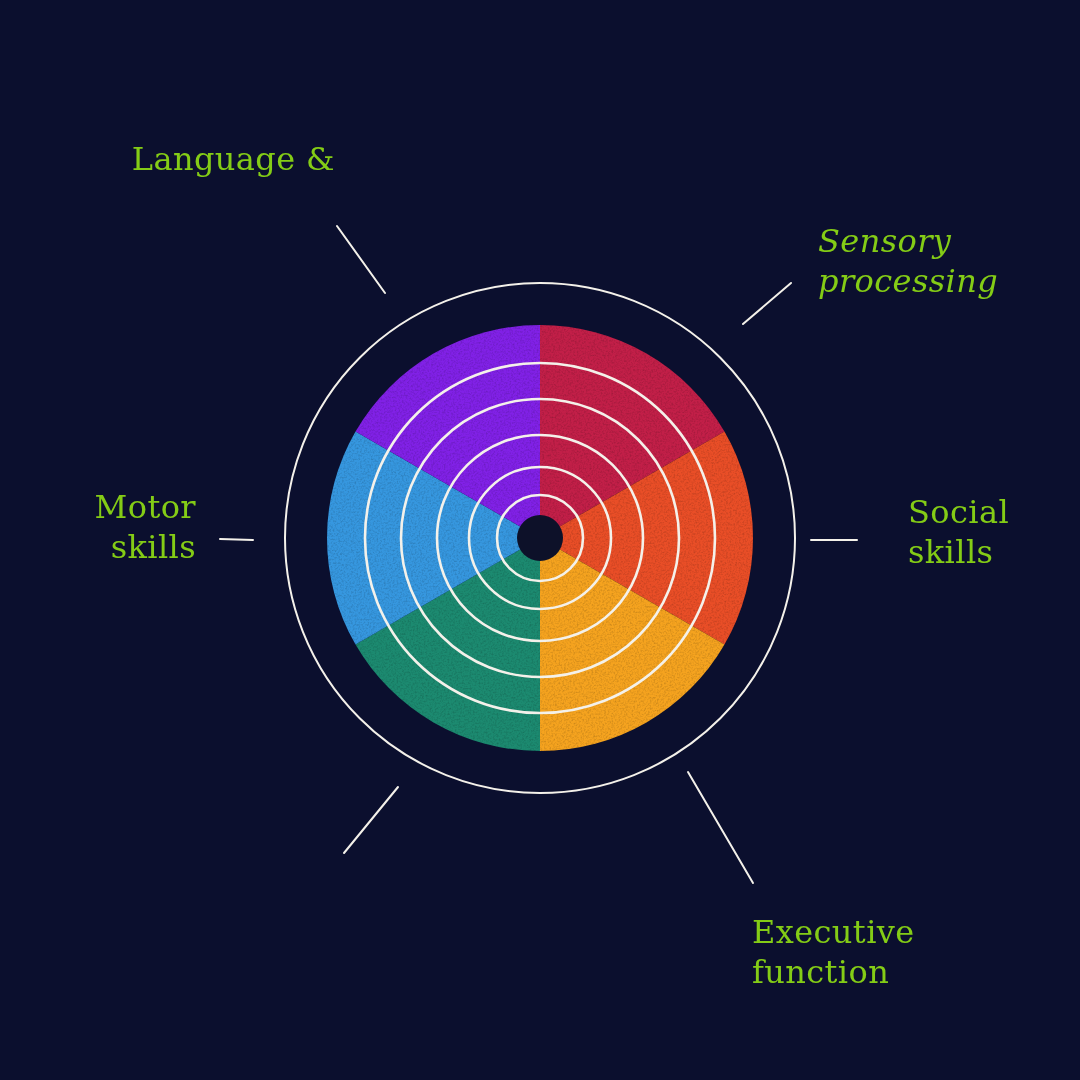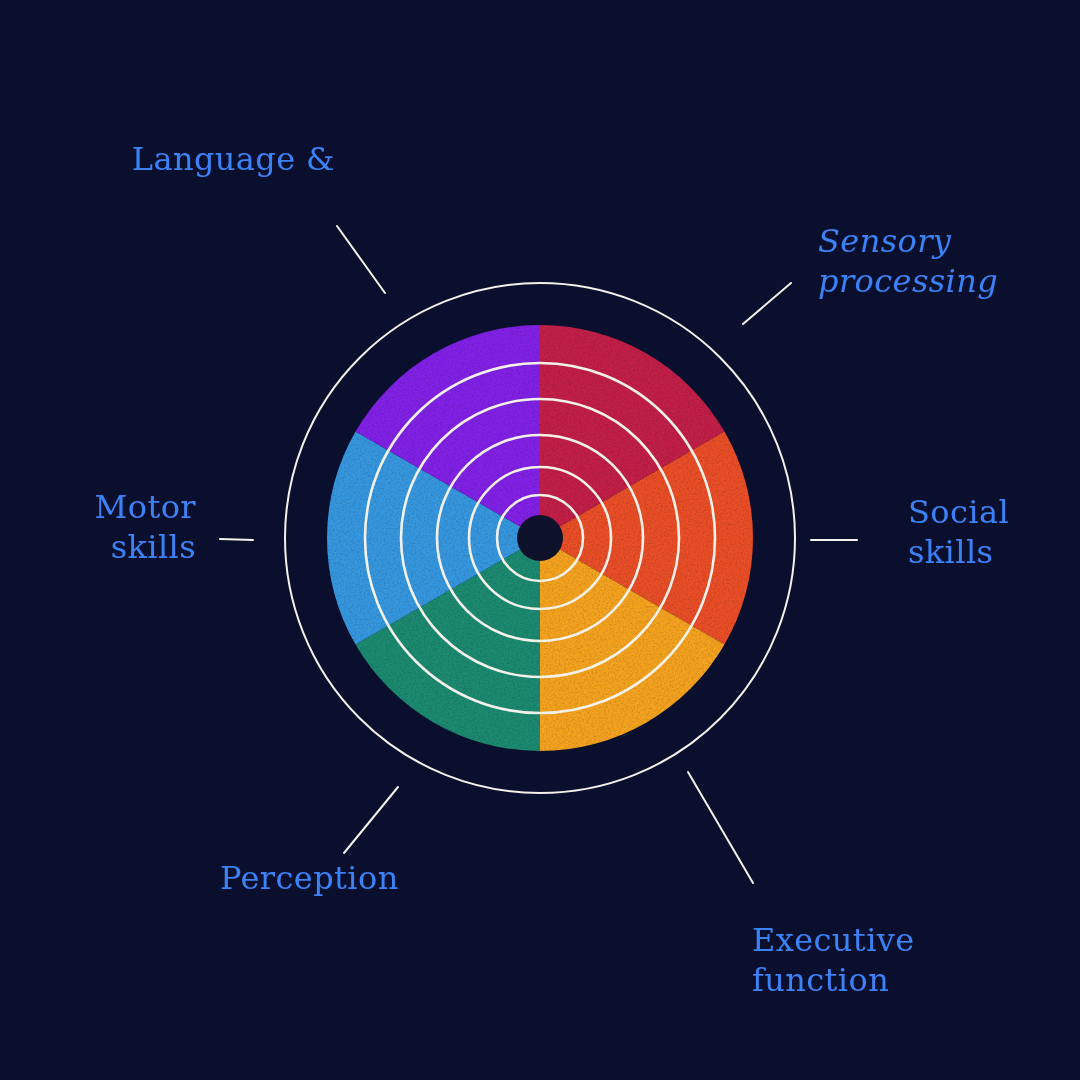--- a/index.html
+++ b/index.html
@@ -13,21 +13,21 @@
     width: 1080px; height: 1080px;
     background: #0b0f2e;
   }
   svg.wheel {
     position: absolute;
     left: 0; top: 0;
     width: 1080px; height: 1080px;
   }
   .label {
     position: absolute;
-    color: #3b82f6;
+    color: #84cc16;
     font-size: 32px;
     font-weight: 500;
     line-height: 40px;
     letter-spacing: 0.4px;
     white-space: nowrap;
   }
   .align-right { text-align: right; }
   .align-left  { text-align: left; }
 </style>
 </head>
@@ -77,23 +77,19 @@
   <div class="label align-left" style="top:492px; left:864px;margin-left:44px;">
     <div>Social</div>
     <div>skills</div>
   </div>
 
   <div class="label align-right" style="top:487px; right:884px;">
     <div>Motor</div>
     <div>skills</div>
   </div>
 
-  <div class="label align-left" style="top:858px; left:220px;">
-    <div>Perception</div>
-    <div></div>
-  </div>
 
-  <div class="label align-left" style="top:912px; left:752px;margin-top:8px;">
+  <div class="label align-left" style="top:912px; left:752px;">
     <div>Executive</div>
     <div>function</div>
   </div>
 
 </div>
 
 </body></html>

